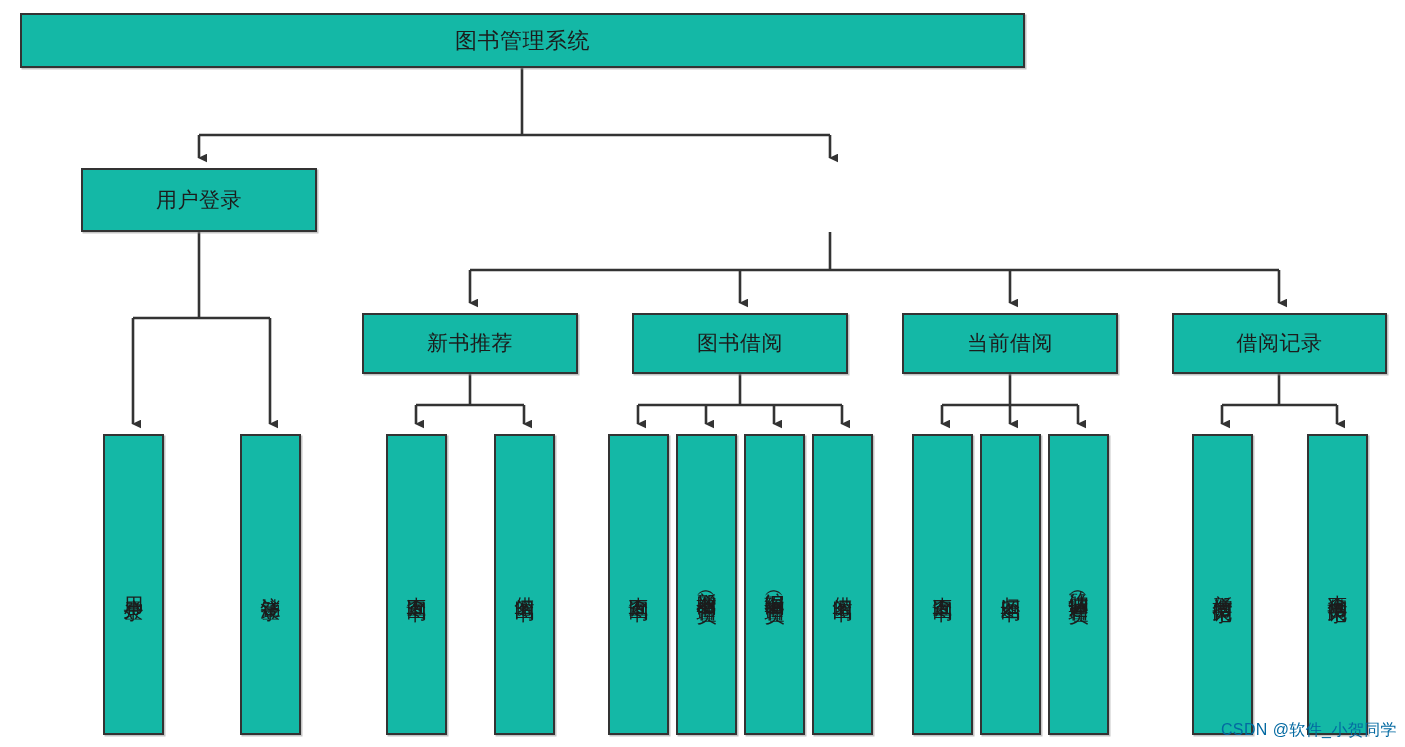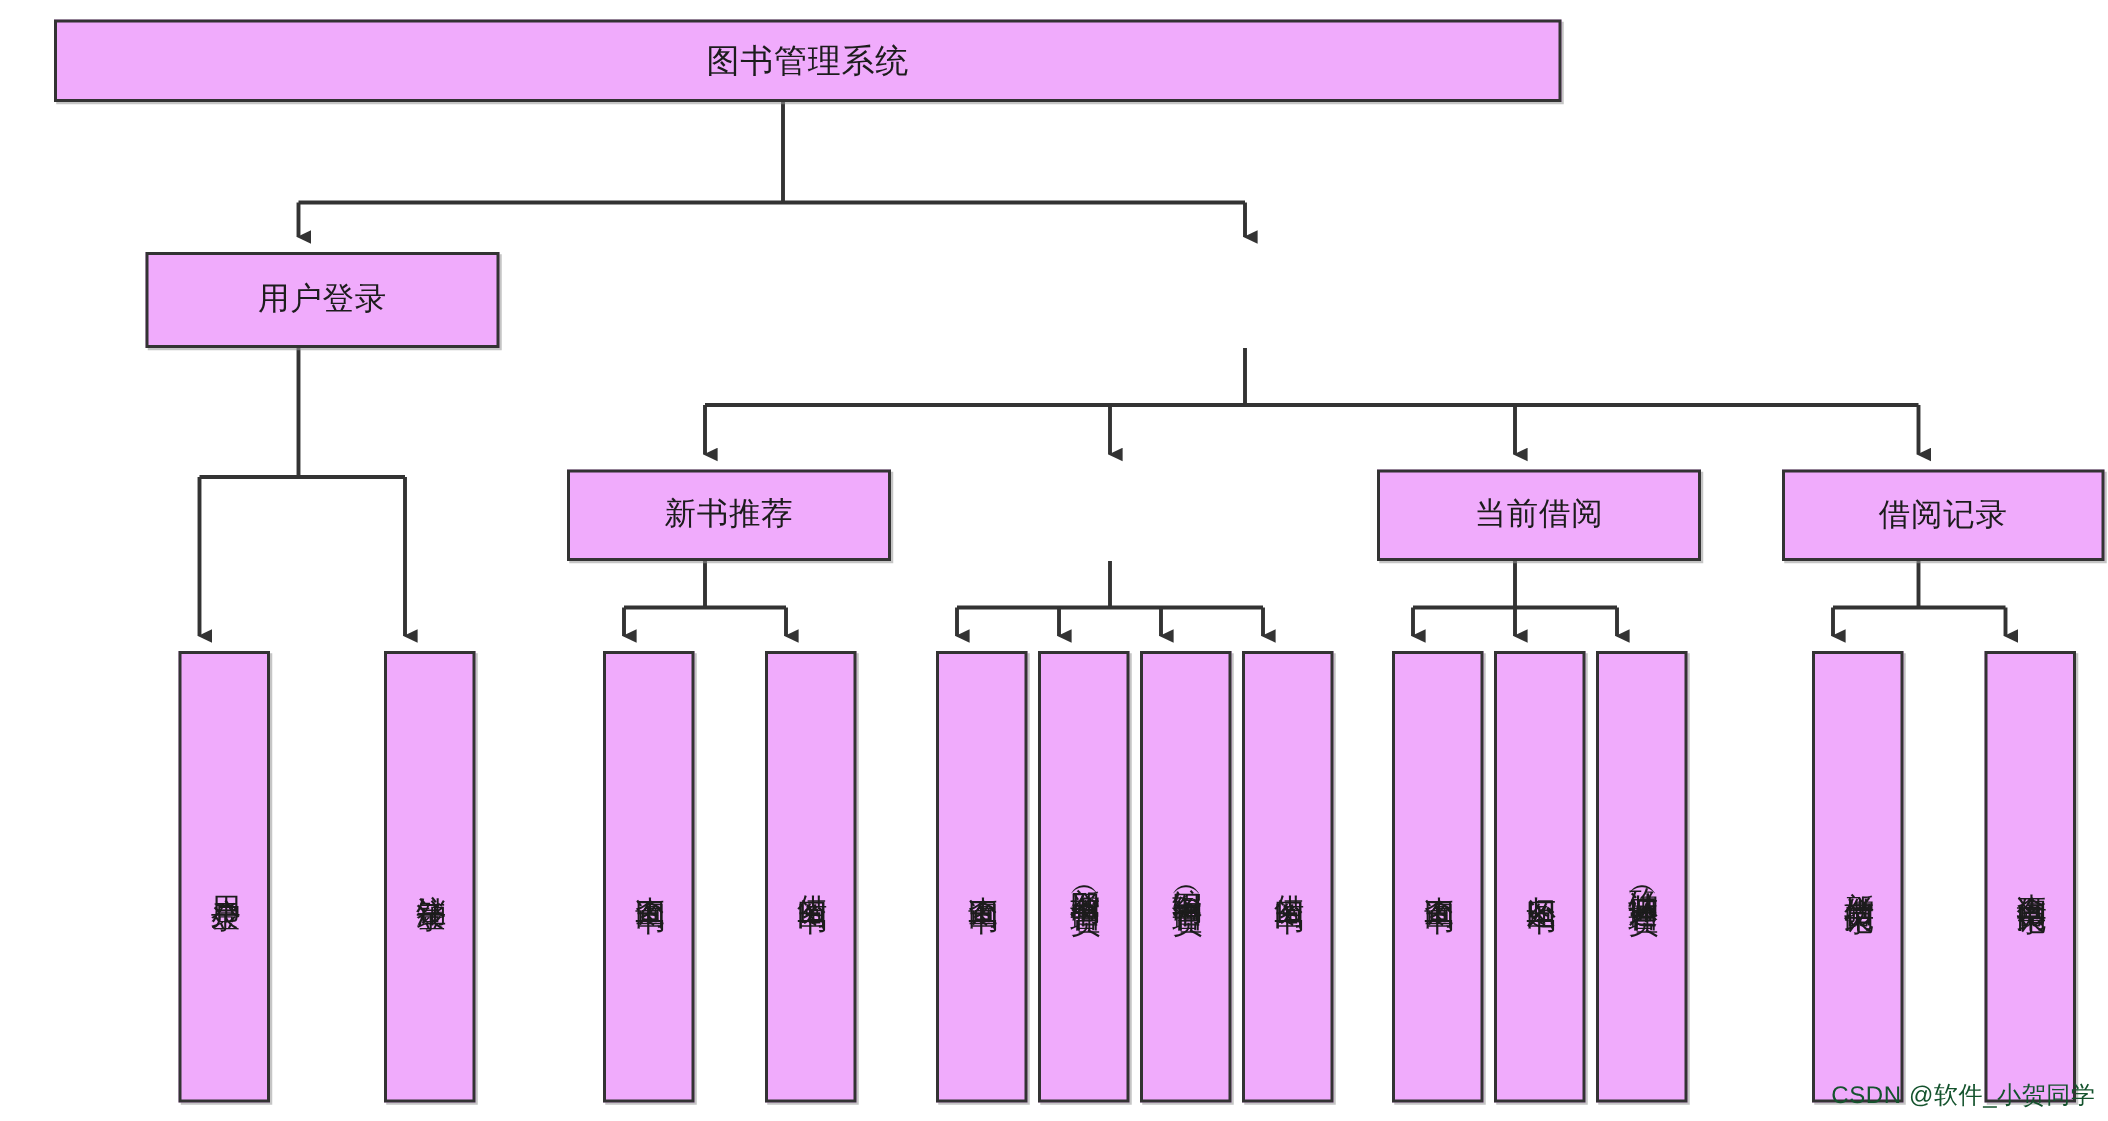--- a/index.html
+++ b/index.html
@@ -23,28 +23,27 @@
     position: absolute;
     left: 0;
     top: 0;
     width: 1405px;
     height: 747px;
     pointer-events: none;
   }
   .node {
     position: absolute;
     box-sizing: border-box;
-    background: #f0abfc;
+    background: #14b8a6;
     border: 2px solid #333333;
     box-shadow: 1.5px 1.5px 0 rgba(150,150,150,0.55);
     display: flex;
     align-items: center;
     justify-content: center;
     z-index: 2;
-    margin-left: 16px;
   }
   .node-label {
     color: #1c1c1c;
     text-align: center;
     line-height: 1.18;
     white-space: pre;
   }
   
   .node.horizontal .node-label {
     font-size: 21px;
@@ -64,21 +63,21 @@
     font-size: 20px;
     line-height: 1.05;
     letter-spacing: 2px;
     max-height: 276px;
   }
   .watermark {
     position: absolute;
     right: 8px;
     bottom: 6px;
     font-size: 16px;
-    color: #14532d;
+    color: #0369a1;
     letter-spacing: 0.4px;
     z-index: 3;
     user-select: none;
   }
 </style>
 </head>
 <body>
 
 <div id="diagram-root">
 
@@ -136,20 +135,23 @@
     <span class="node-label">图书管理系统</span>
   </div>
 
   <div class="node horizontal" style="left:81px; top:168px; width:236px; height:64px;">
     <span class="node-label">用户登录</span>
   </div>
 
   <div class="node horizontal" style="left:362px; top:313px; width:216px; height:61px;">
     <span class="node-label">新书推荐</span>
   </div>
+  <div class="node horizontal" style="left:632px; top:313px; width:216px; height:61px;">
+    <span class="node-label">图书借阅</span>
+  </div>
   <div class="node horizontal" style="left:902px; top:313px; width:216px; height:61px;">
     <span class="node-label">当前借阅</span>
   </div>
   <div class="node horizontal" style="left:1172px; top:313px; width:215px; height:61px;font-family:Liberation Serif, serif;">
     <span class="node-label">借阅记录</span>
   </div>
 
   <div class="node vertical" style="left:103px; top:434px; width:61px; height:301px;">
     <span class="node-label">用户登录</span>
   </div>

